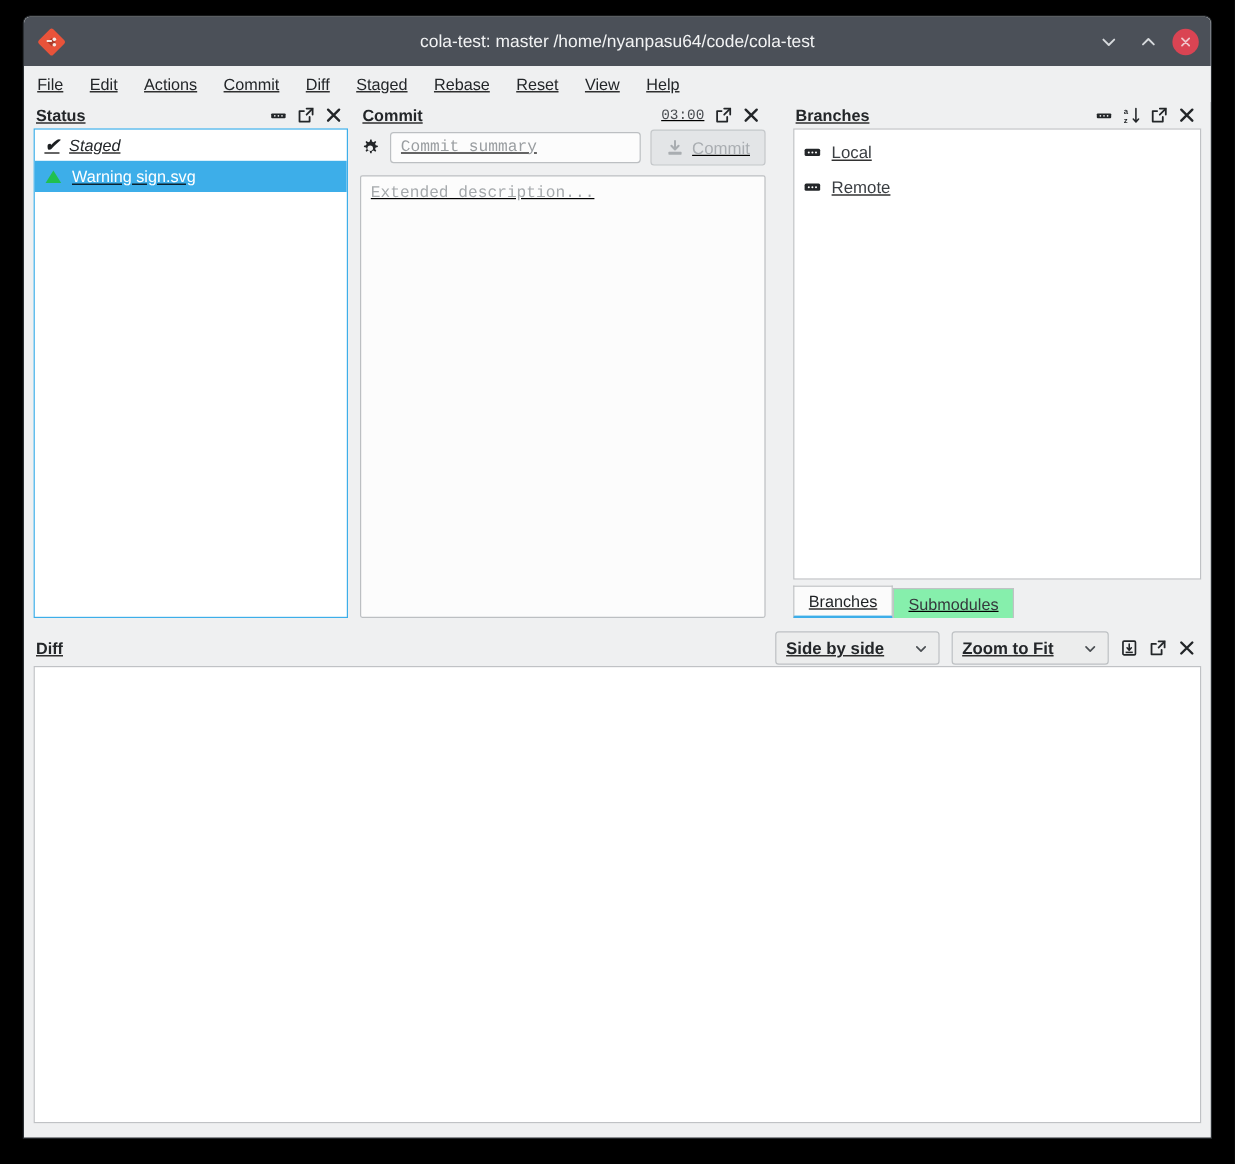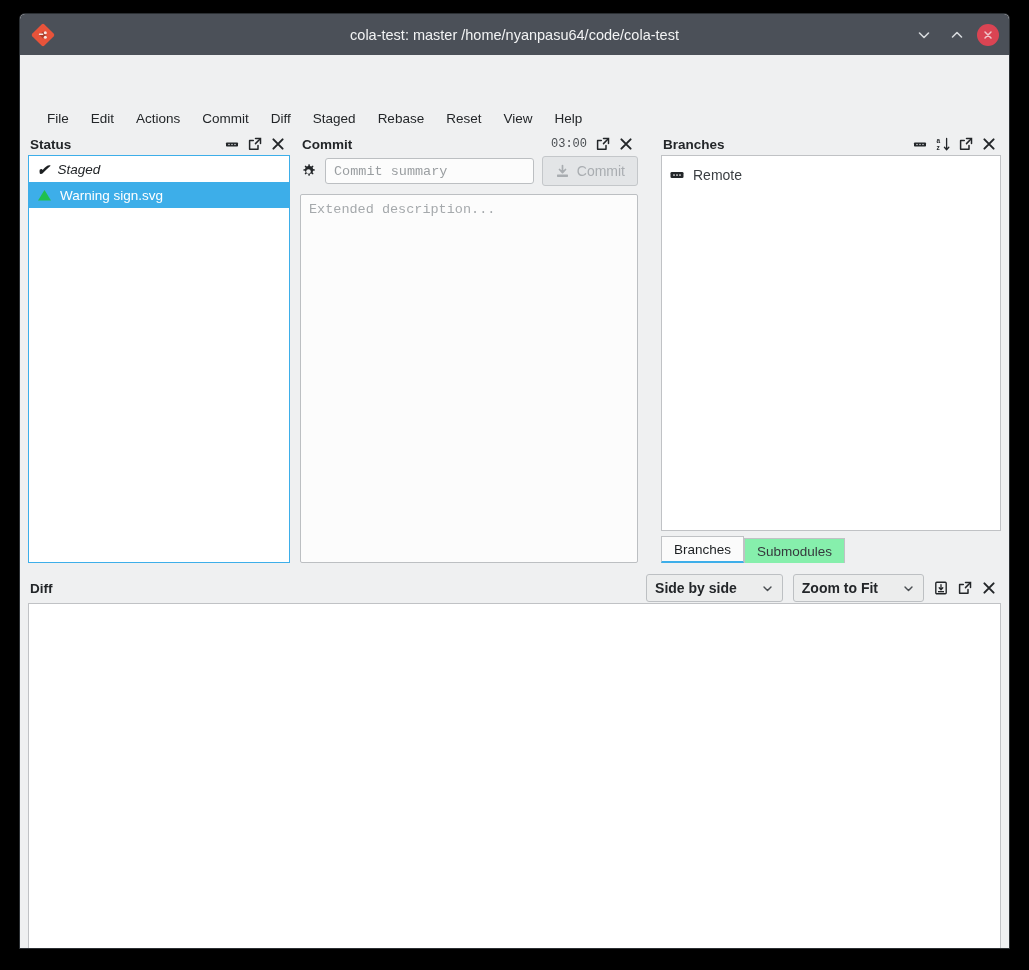--- a/index.html
+++ b/index.html
@@ -10,20 +10,21 @@
     overflow: hidden;
   }
   .window {
     position: absolute;
     left: 20px; top: 14px;
     width: 989px; height: 934px;
     background: #eff0f1;
     border-radius: 5px 5px 0 0;
     overflow: hidden;
     box-shadow: 0 0 0 1px #2b2f33;
+    text-decoration: underline;
   }
   
   .titlebar {
     height: 41px;
     background: #4b5058;
     display: flex; align-items: center;
     position: relative;
     border-radius: 5px 5px 0 0;
   }
   .logo {
@@ -52,25 +53,24 @@
   .win-btn.close {
     background: #da4453;
     border-radius: 50%;
     width: 22px; height: 22px;
     color: #e8b5ba;
   }
   
   .menubar {
     height: 30px;
     display: flex; align-items: center;
-    padding-left: 16px;
+    padding-left: 0;
     background: #eff0f1;
     font-size: 13.5px;
     color: #232629;
-    margin-top: 48px;
   }
   .menu-item {
     padding: 4px 11px;
     cursor: pointer;
     border-radius: 3px;
   }
   
   .body-area {
     position: relative;
     height: calc(934px - 41px - 30px);
@@ -395,20 +395,31 @@
         <div class="branches-tree">
           <div class="tree-row">
             <span>
               <svg width="14" height="12" viewBox="0 0 14 12">
                   <rect x="0.5" y="3" width="13" height="6" rx="1.3" fill="#232629"></rect>
                   <circle cx="4" cy="6" r="0.85" fill="#ffffff"></circle>
                   <circle cx="7" cy="6" r="0.85" fill="#ffffff"></circle>
                   <circle cx="10" cy="6" r="0.85" fill="#ffffff"></circle>
                 </svg>
             </span>
+            <span>Local</span>
+          </div>
+          <div class="tree-row">
+            <span>
+              <svg width="14" height="12" viewBox="0 0 14 12">
+                  <rect x="0.5" y="3" width="13" height="6" rx="1.3" fill="#232629"></rect>
+                  <circle cx="4" cy="6" r="0.85" fill="#ffffff"></circle>
+                  <circle cx="7" cy="6" r="0.85" fill="#ffffff"></circle>
+                  <circle cx="10" cy="6" r="0.85" fill="#ffffff"></circle>
+                </svg>
+            </span>
             <span>Remote</span>
           </div>
         </div>
         <div class="tabbar">
           <div class="tab active">Branches</div>
           <div class="tab">Submodules</div>
         </div>
       </div>
 
     </div>

